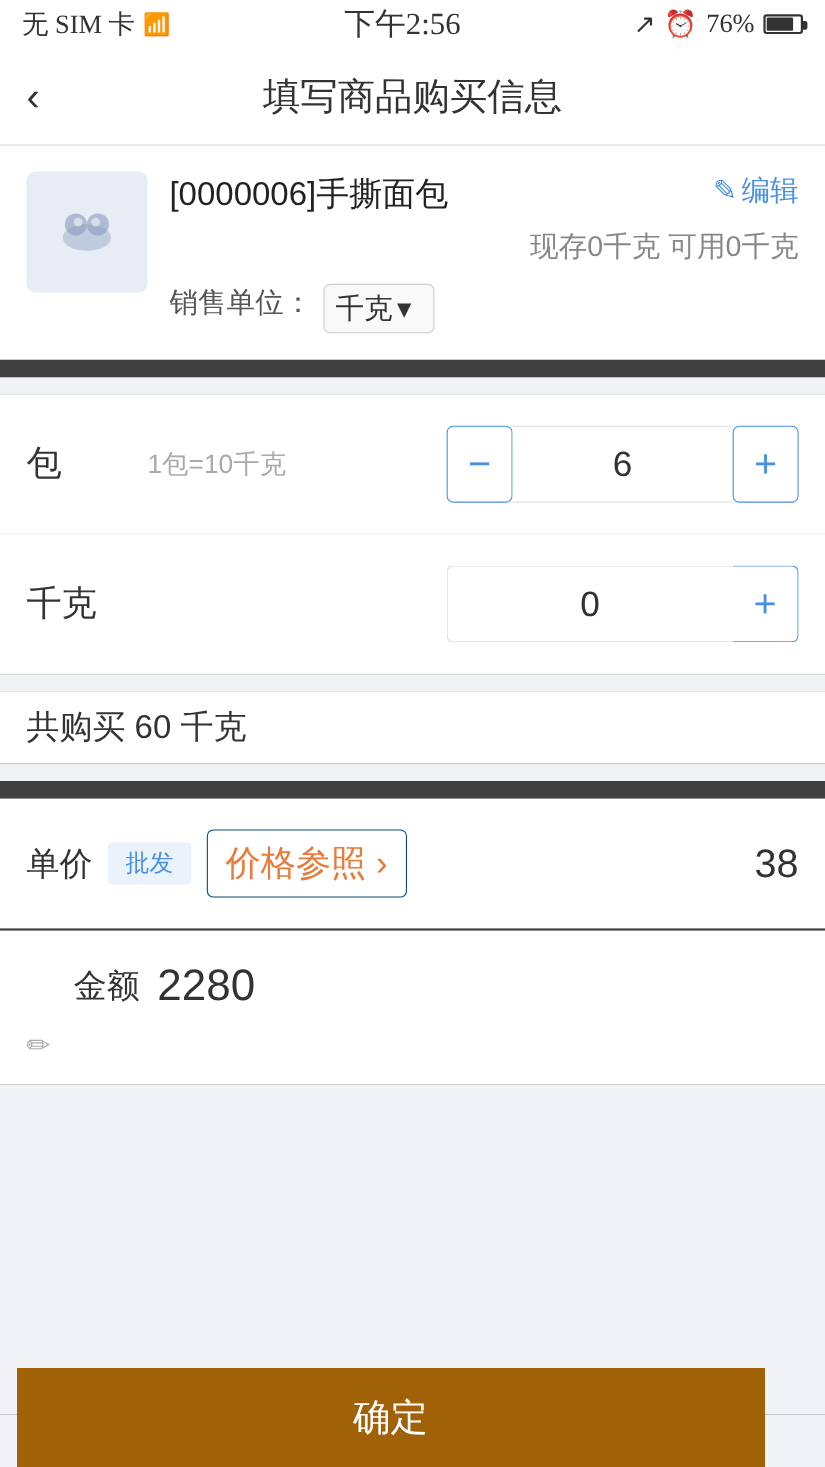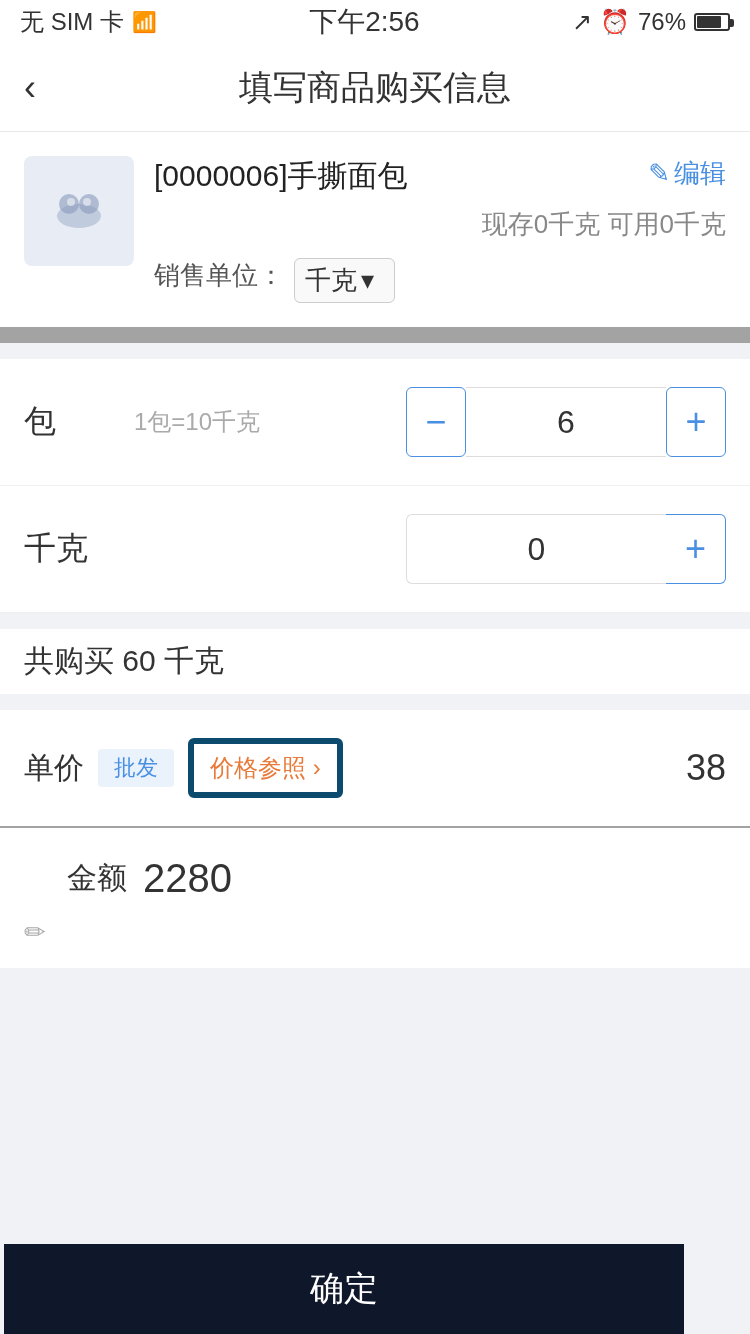--- a/index.html
+++ b/index.html
@@ -16,20 +16,21 @@
     
     .status-bar {
       background: #fff;
       height: 44px;
       display: flex;
       align-items: center;
       justify-content: space-between;
       padding: 0 20px;
       font-size: 24px;
       color: #333;
+      font-family: Liberation Serif, serif;
     }
     .status-left { display: flex; align-items: center; gap: 8px; }
     .status-center { font-size: 28px; font-weight: 500; }
     .status-right { display: flex; align-items: center; gap: 8px; font-size: 24px; }
     .wifi-icon { font-size: 20px; }
     .battery-bar {
       display: inline-block; width: 36px; height: 18px;
       border: 2px solid #333; border-radius: 3px; position: relative;
     }
     .battery-bar::after {
@@ -56,21 +57,21 @@
       font-size: 36px; color: #333; cursor: pointer;
       line-height: 1;
     }
     .nav-title {
       font-size: 34px;
       font-weight: 500;
       color: #333;
     }
 
     
-    .content { background: #a3a3a3; }
+    .content { background: #404040; }
 
     
     .product-card {
       background: #fff;
       padding: 24px;
       display: flex;
       align-items: flex-start;
       gap: 20px;
       margin-bottom: 16px;
     }
@@ -181,41 +182,42 @@
       font-size: 28px;
       padding: 12px 28px;
       border-radius: 8px;
       background: #fff;
       cursor: pointer;
     }
 
     
     .price-section {
       background: #fff;
+      margin-top: 16px;
       padding: 28px 24px;
       display: flex;
       align-items: center;
       justify-content: space-between;
     }
     .price-label-group {
       display: flex; align-items: center; gap: 14px;
     }
     .price-label { font-size: 30px; color: #333; }
     .price-tag {
       background: #eaf2fb;
       color: #4a90e2;
       font-size: 22px;
       padding: 4px 16px;
       border-radius: 4px;
       text-align: center;
     }
     .price-ref-btn {
-      border: 6px solid #0c4a6e;
+      border: 1px solid #0c4a6e;
       color: #e87a3a;
-      font-size: 24px;
+      font-size: 32px;
       padding: 8px 16px;
       border-radius: 6px;
       background: #fff;
       display: flex; align-items: center; gap: 4px;
       cursor: pointer;
     }
     .price-value {
       font-size: 36px; color: #333; font-weight: 500;
     }
 
@@ -234,23 +236,23 @@
       display: flex; align-items: center; gap: 10px; margin-top: 16px;
     }
     .pencil-icon { font-size: 26px; color: #aaa; }
     .remark-text { font-size: 28px; color: #bbb; }
 
     
     .bottom-spacer { height: 300px; background: #f0f2f5; }
 
     
     .confirm-btn-wrap {
-      position: fixed; bottom: 0; left: 4px;
+      position: fixed; bottom: 0; left: 15px;
       width: 680px;
-      background: #0f172a;
+      background: #a16207;
       height: 90px;
       display: flex; align-items: center; justify-content: center;
       cursor: pointer;
     }
     .confirm-btn-text {
       color: #fff; font-size: 34px; font-weight: 500;
     }
   </style>
 </head>
 <body>

